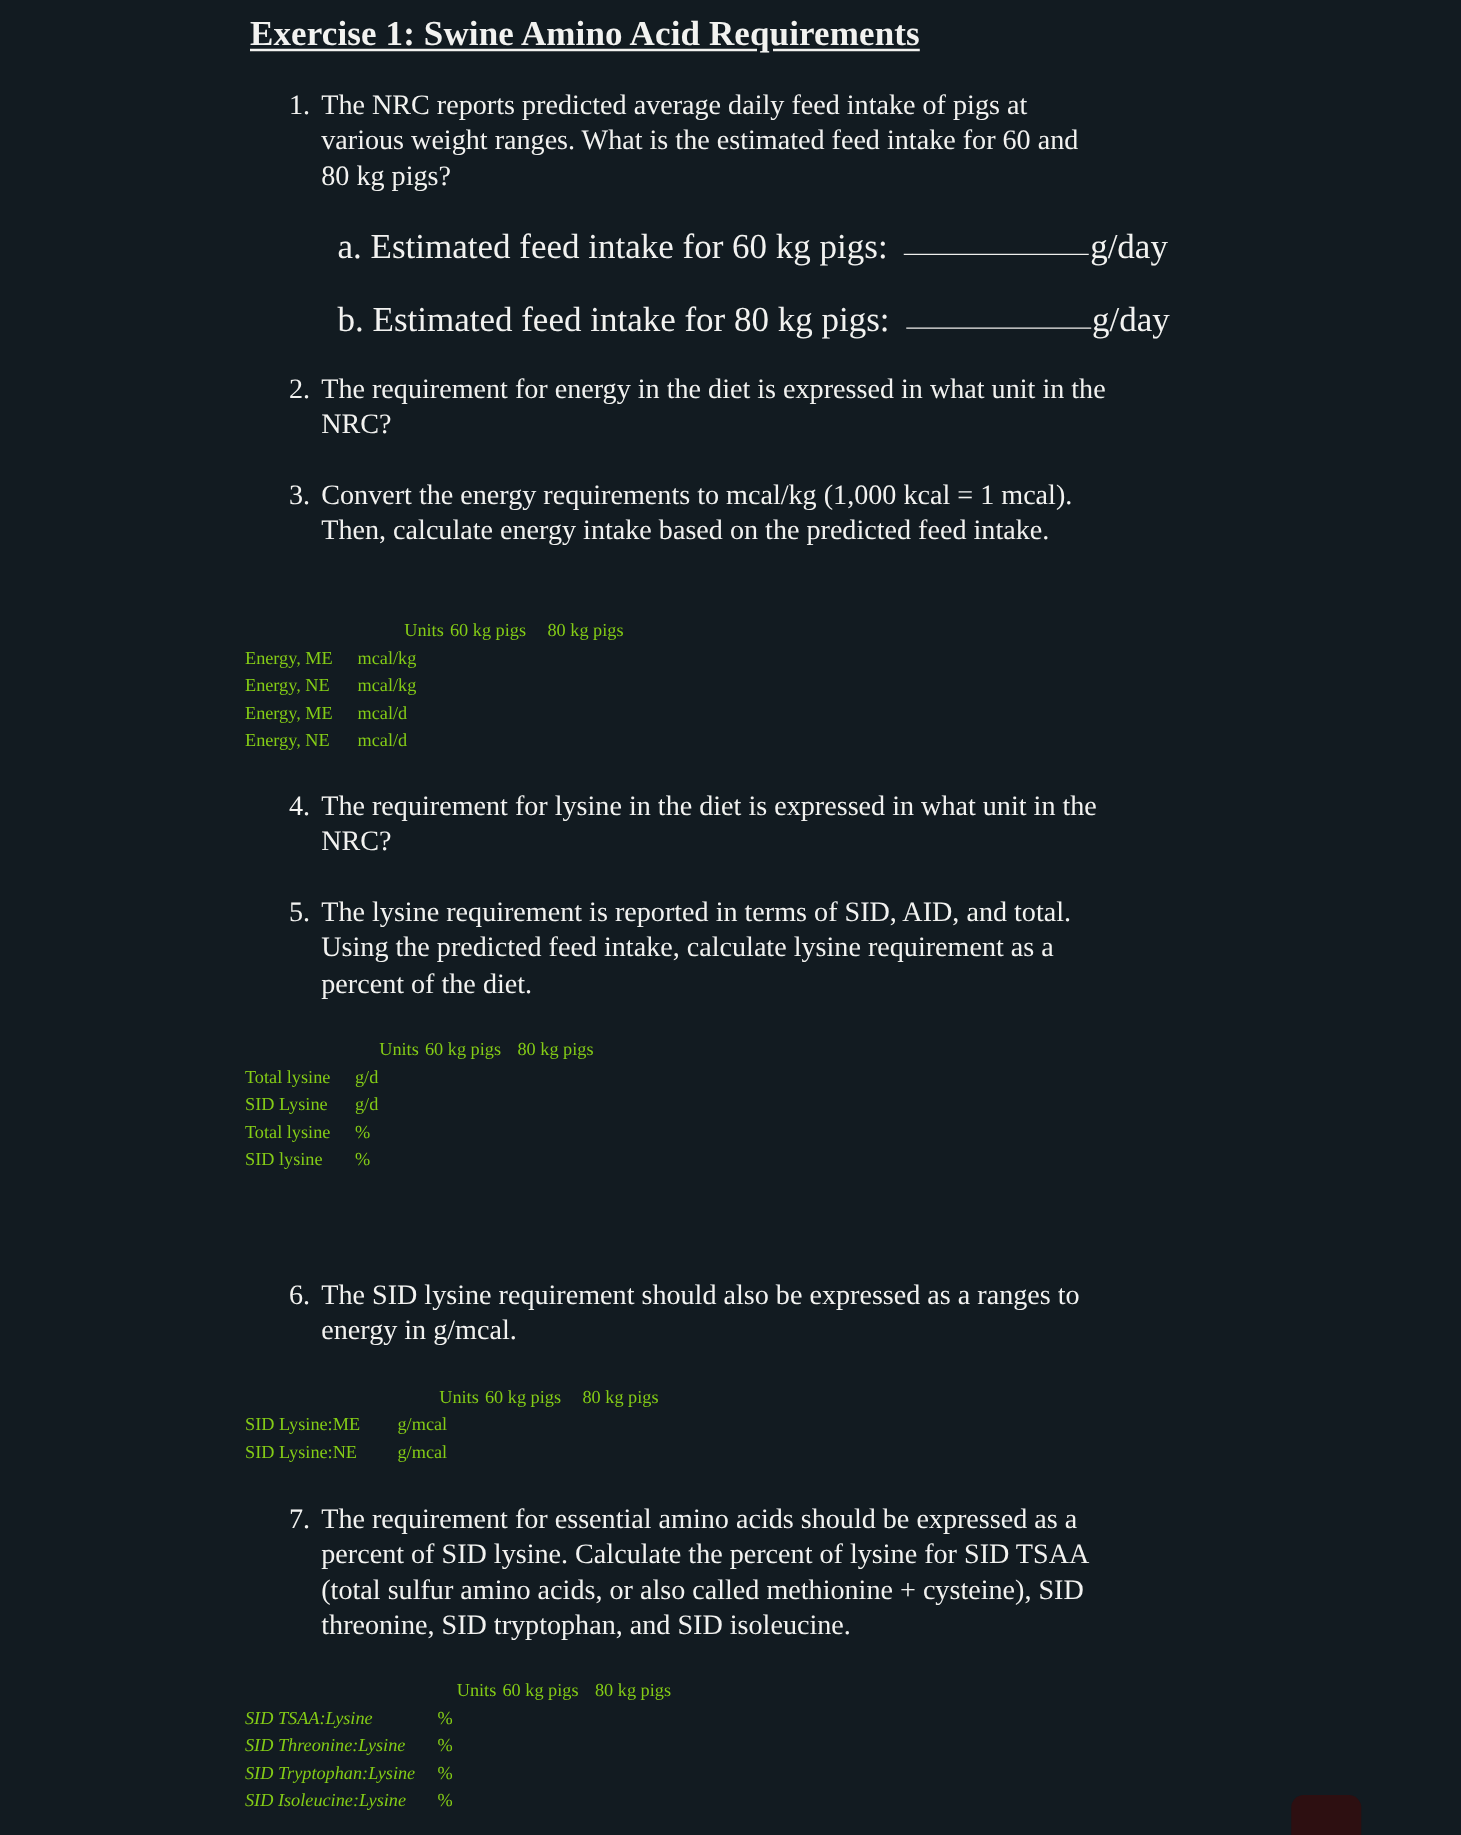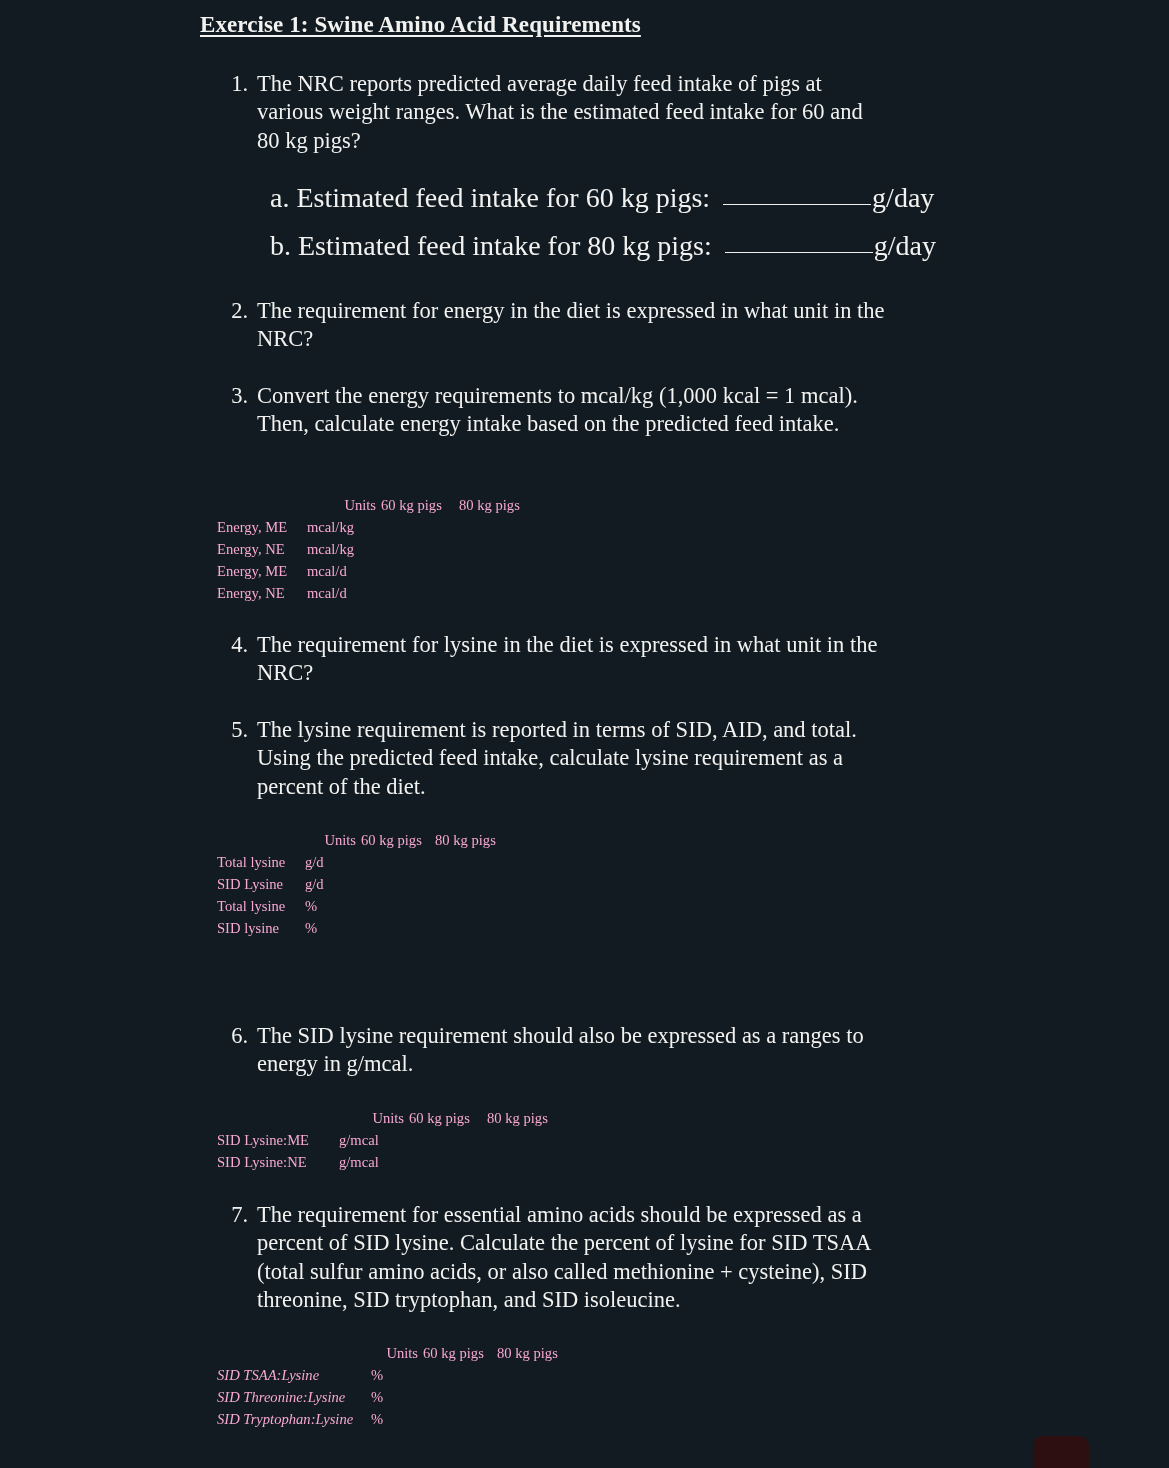--- a/index.html
+++ b/index.html
@@ -22,21 +22,21 @@
     width: 1169px;
     height: 1468px;
     box-sizing: border-box;
   }
 
   
   .doc-title {
     position: absolute;
     left: 200px;
     top: 12px;
-    font-size: 23px;
+    font-size: 28px;
     font-weight: bold;
     text-decoration: underline;
     text-underline-offset: 3px;
     letter-spacing: 0.1px;
     white-space: nowrap;
   }
 
   
   .q-item {
     position: absolute;
@@ -72,22 +72,21 @@
     vertical-align: 2px;
     margin: 0 1px 0 6px;
   }
 
   
   .data-table {
     position: absolute;
     border-collapse: collapse;
     font-size: 14.6px;
     line-height: 22px;
-    color: #f9a8d4;
-    margin-left: 21px;
+    color: #84cc16;
   }
   .data-table td, .data-table th {
     padding: 0;
     font-weight: normal;
     text-align: left;
     white-space: nowrap;
     vertical-align: top;
     line-height: 22px;
   }
   .data-table thead th {
@@ -144,21 +143,21 @@
     <span class="marker">1.</span>
     <span class="q-text">The NRC reports predicted average daily feed intake of pigs at various weight ranges. What is the estimated feed intake for 60 and 80 kg pigs?</span>
   </div>
 
   <div class="sub-item" style="top:184px;">
     <span>a.</span>
     <span>Estimated feed intake for 60 kg pigs:</span>
     <span class="blank"></span><span>g/day</span>
   </div>
 
-  <div class="sub-item" style="top:232px;text-align:center;">
+  <div class="sub-item" style="top:243px;text-align:center;">
     <span>b.</span>
     <span>Estimated feed intake for 80 kg pigs:</span>
     <span class="blank"></span><span>g/day</span>
   </div>
 
   <div class="q-item" style="top:297px;">
     <span class="marker">2.</span>
     <span class="q-text">The requirement for energy in the diet is expressed in what unit in the NRC?</span>
   </div>
 
@@ -307,18 +306,24 @@
         <td class="col-units">%</td>
         <td class="col-p60"></td>
         <td class="col-p80"></td>
       </tr>
       <tr>
         <td class="col-label">SID Tryptophan:Lysine</td>
         <td class="col-units">%</td>
         <td class="col-p60"></td>
         <td class="col-p80"></td>
       </tr>
+      <tr>
+        <td class="col-label">SID Isoleucine:Lysine</td>
+        <td class="col-units">%</td>
+        <td class="col-p60"></td>
+        <td class="col-p80"></td>
+      </tr>
     </tbody>
   </table>
 
   <div class="corner-widget"></div>
 
 </div>
 
 </body></html>

